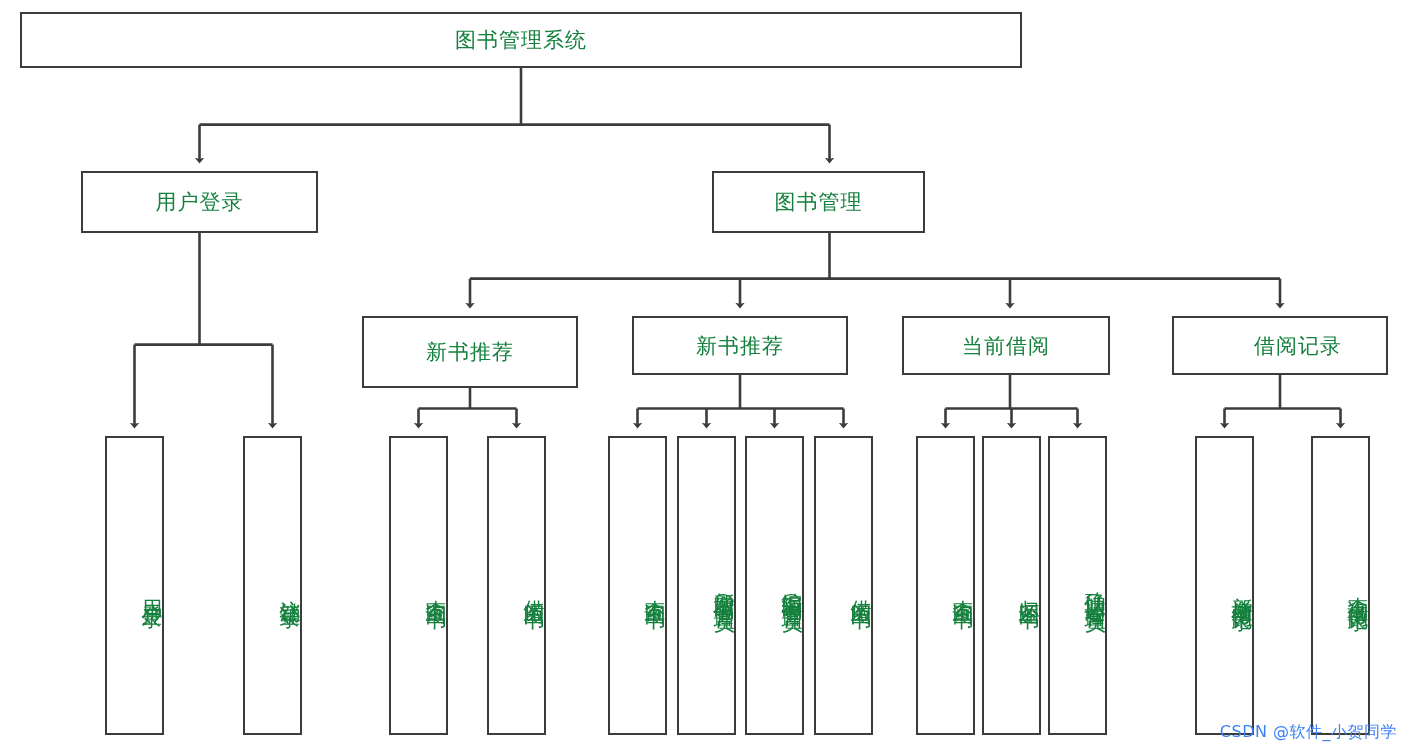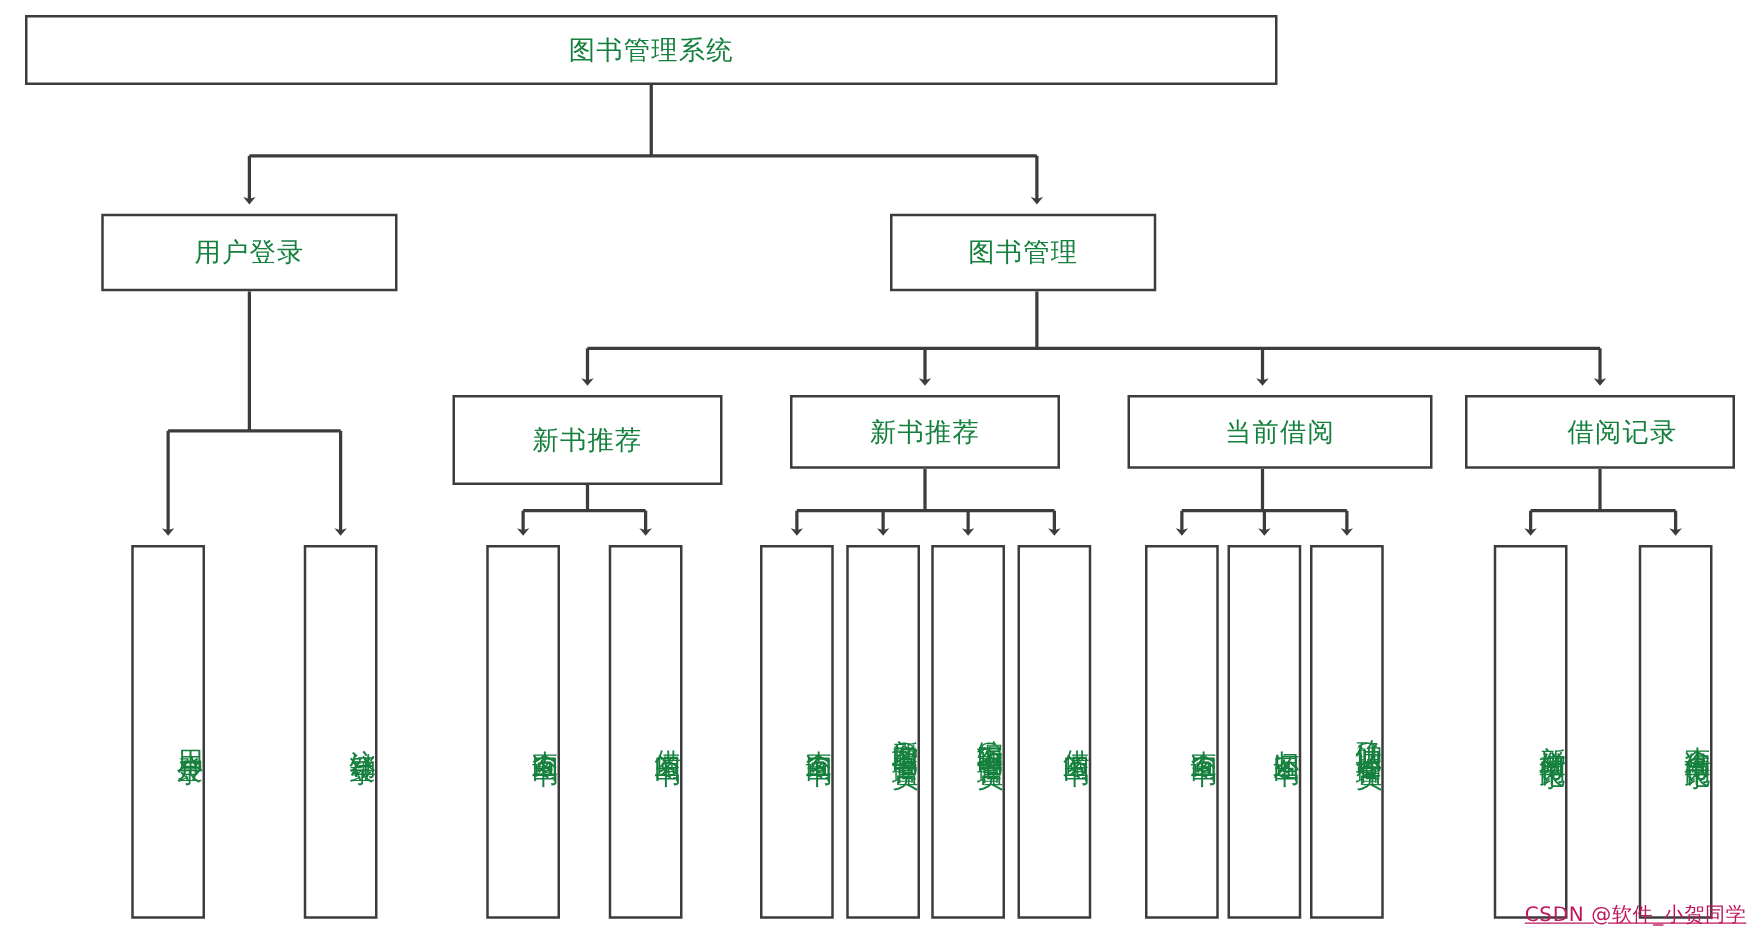--- a/index.html
+++ b/index.html
@@ -52,24 +52,23 @@
   .node.v .vtext {
     writing-mode: vertical-rl;
     text-orientation: upright;
     display: block;
   }
   #watermark {
     position: absolute;
     right: 8px;
     bottom: 4px;
     font-size: 16px;
-    color: #be185d;
+    color: #3b82f6;
     letter-spacing: 0.5px;
     white-space: nowrap;
-    text-decoration: underline;
   }
 </style>
 </head>
 <body>
 
 <div id="canvas">
 
   <svg id="edges" viewBox="0 0 1405 747" width="1405" height="747">
     <defs>
       <marker id="arrowhead" markerWidth="10" markerHeight="10" refX="2.5" refY="5" orient="auto" markerUnits="userSpaceOnUse">
@@ -122,21 +121,21 @@
       </div>
       <div class="node h" style="left: 712px; top: 171px; width: 213px; height: 62px;">
         <span>图书管理</span>
       </div>
       <div class="node h" style="left: 362px; top: 316px; width: 216px; height: 72px;">
         <span>新书推荐</span>
       </div>
       <div class="node h" style="left: 632px; top: 316px; width: 216px; height: 59px;">
         <span>新书推荐</span>
       </div>
-      <div class="node h" style="left: 902px; top: 316px; width: 244px; height: 59px;">
+      <div class="node h" style="left: 902px; top: 316px; width: 208px; height: 59px;">
         <span>当前借阅</span>
       </div>
       <div class="node h" style="left: 1172px; top: 316px; width: 216px; height: 59px; padding-left: 36px;">
         <span>借阅记录</span>
       </div>
       <div class="node v" style="left: 105px; top: 436px; width: 59px; height: 299px;">
         <span class="vtext">用户登录</span>
       </div>
       <div class="node v" style="left: 243px; top: 436px; width: 59px; height: 299px;">
         <span class="vtext">注销登录</span>

